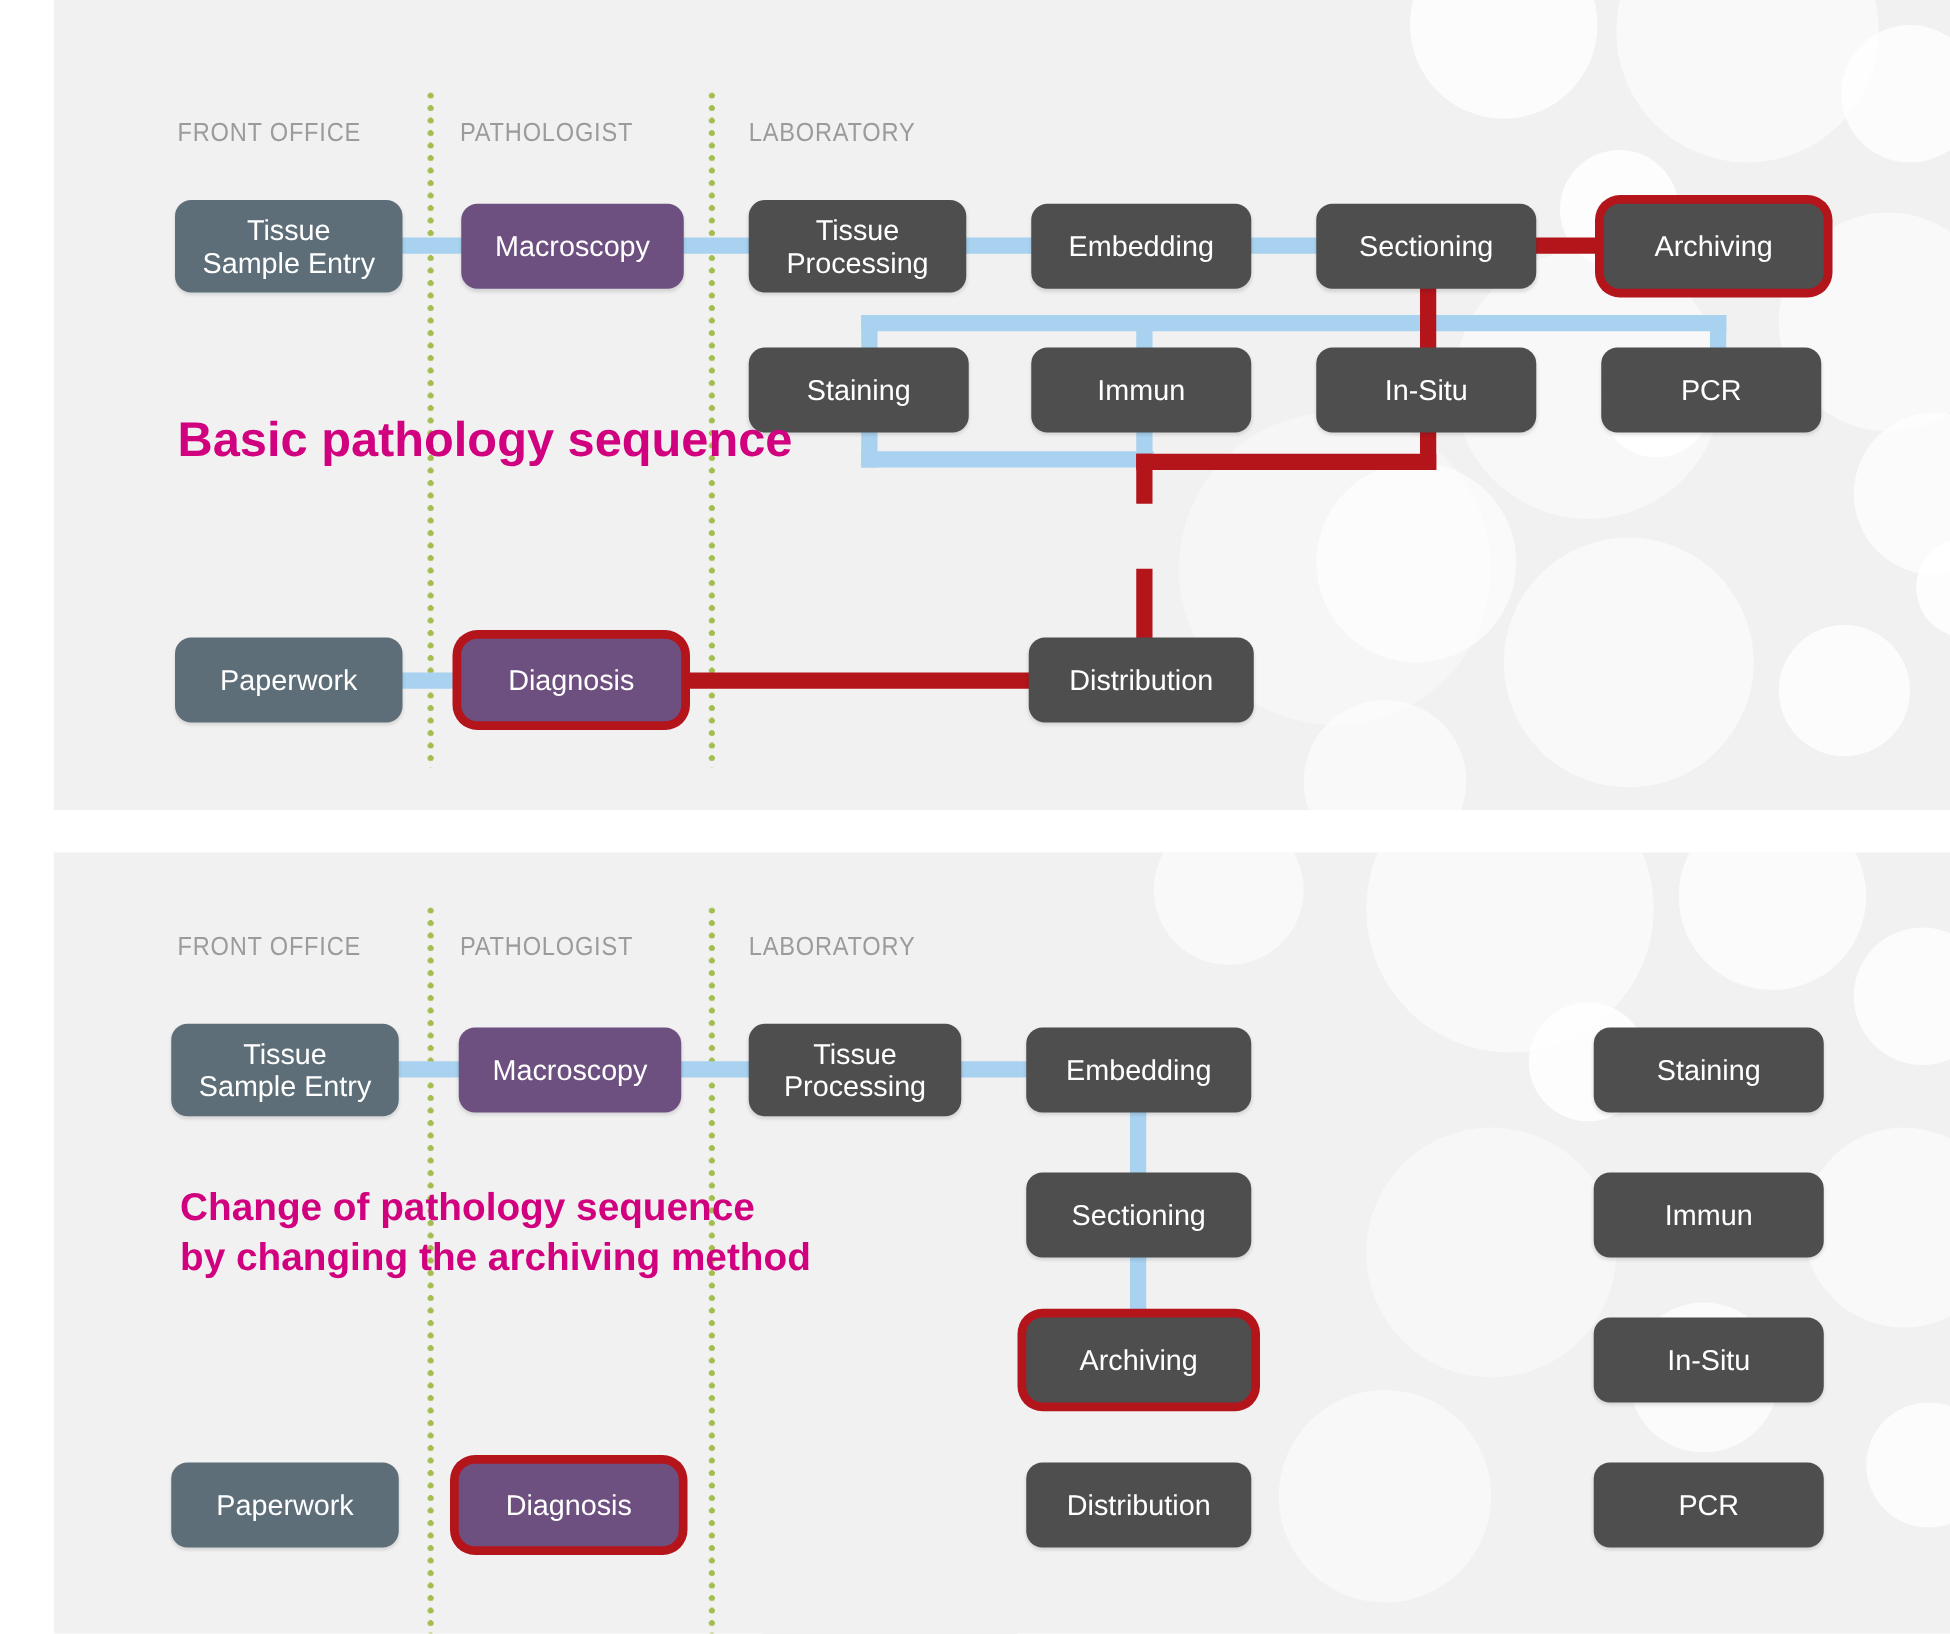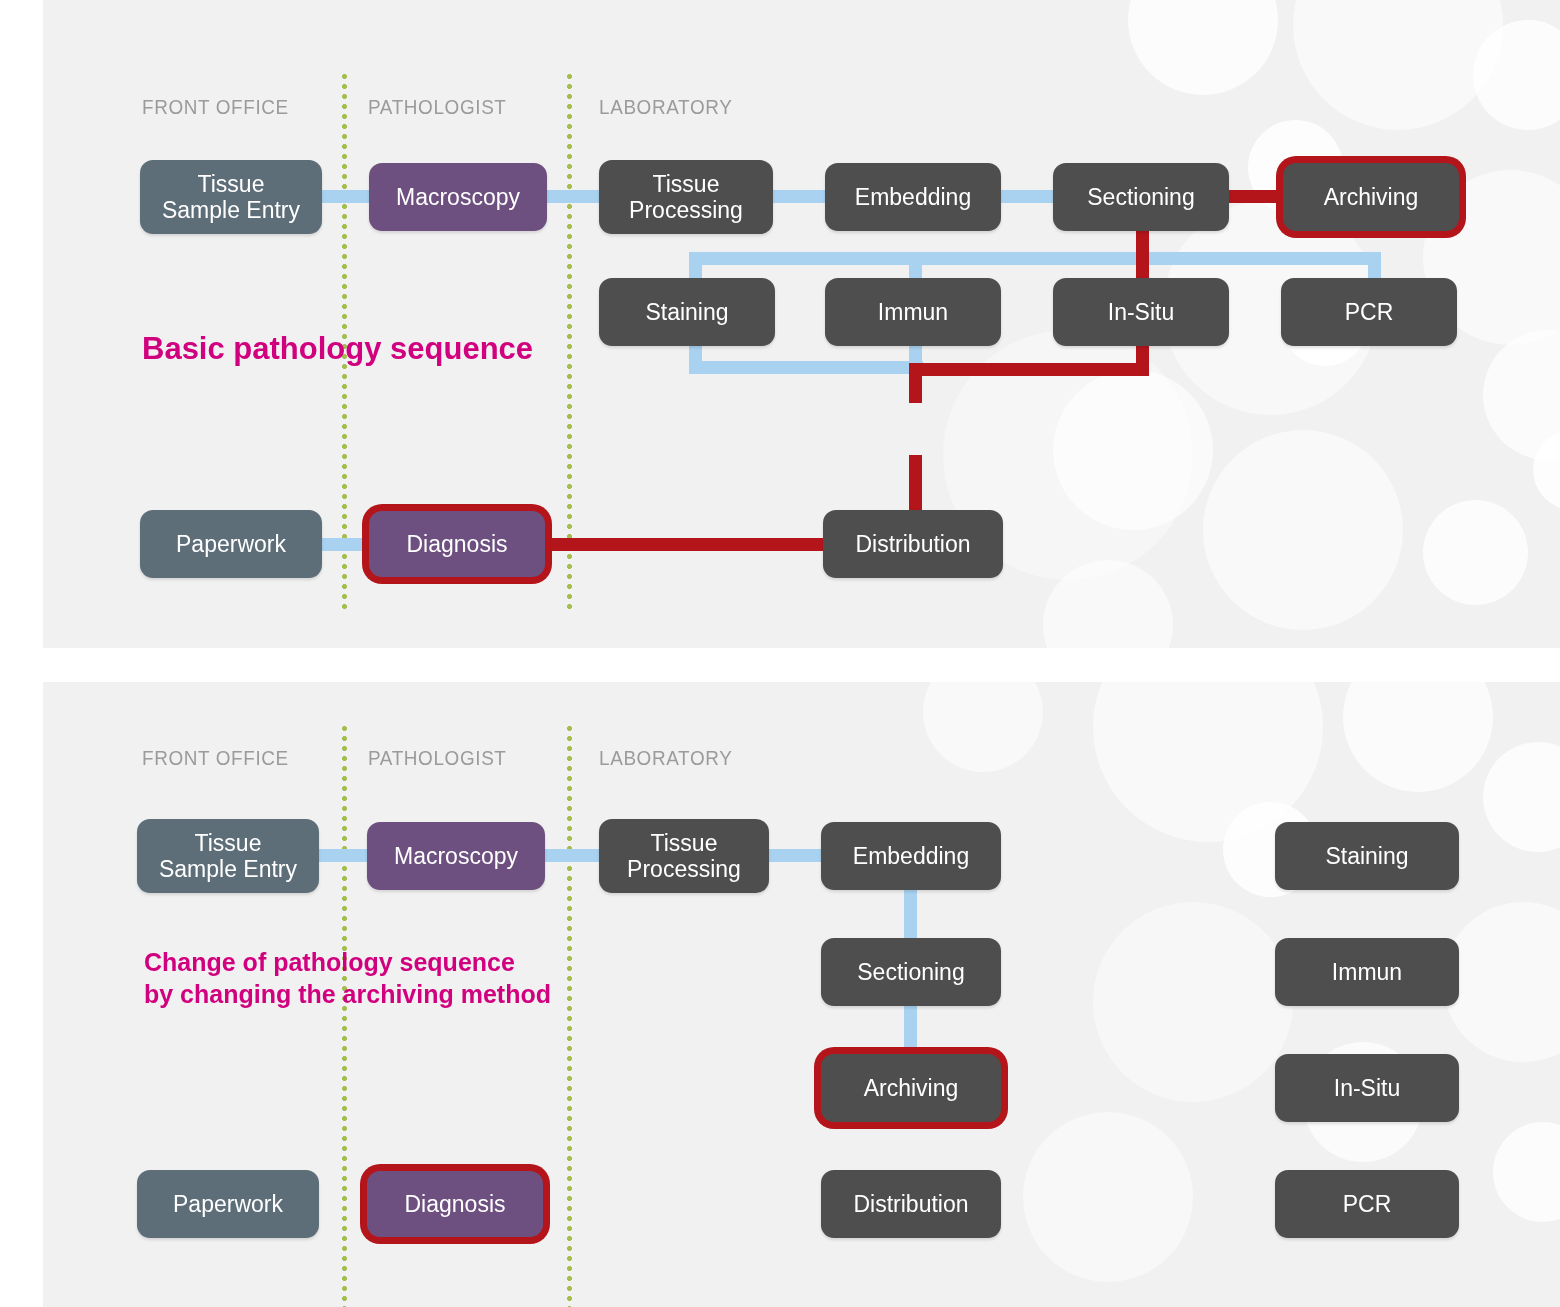--- a/index.html
+++ b/index.html
@@ -20,22 +20,22 @@
              font-family:"Liberation Sans Narrow","Liberation Sans",sans-serif;
              transform:scaleX(.90);transform-origin:left center;white-space:nowrap;}
 
   
   .lane-div{position:absolute;width:5px;
             background-image:radial-gradient(circle at 2.5px 2.5px, #a3bd4e 2.2px, rgba(0,0,0,0) 2.6px);
             background-size:5px 10px;background-repeat:repeat-y;}
 
   
   .title{position:absolute;color:#d1007e;font-weight:bold;white-space:pre-line;}
-  #title-basic{font-size:31px;left:99px;top:331px;}
-  #title-change{font-size:25px;left:101px;top:946px;line-height:1.28;}
+  #title-basic{font-size:39px;left:99px;top:331px;}
+  #title-change{font-size:31px;left:101px;top:946px;line-height:1.28;}
 
   
   .conn{position:absolute;}
   .blue{background:#a8d2f0;}
   .red{background:#b4151b;}
 
   
   .node{position:absolute;border-radius:13px;display:flex;align-items:center;
         justify-content:center;text-align:center;color:#ffffff;
         font-size:23px;line-height:1.14;box-sizing:border-box;

